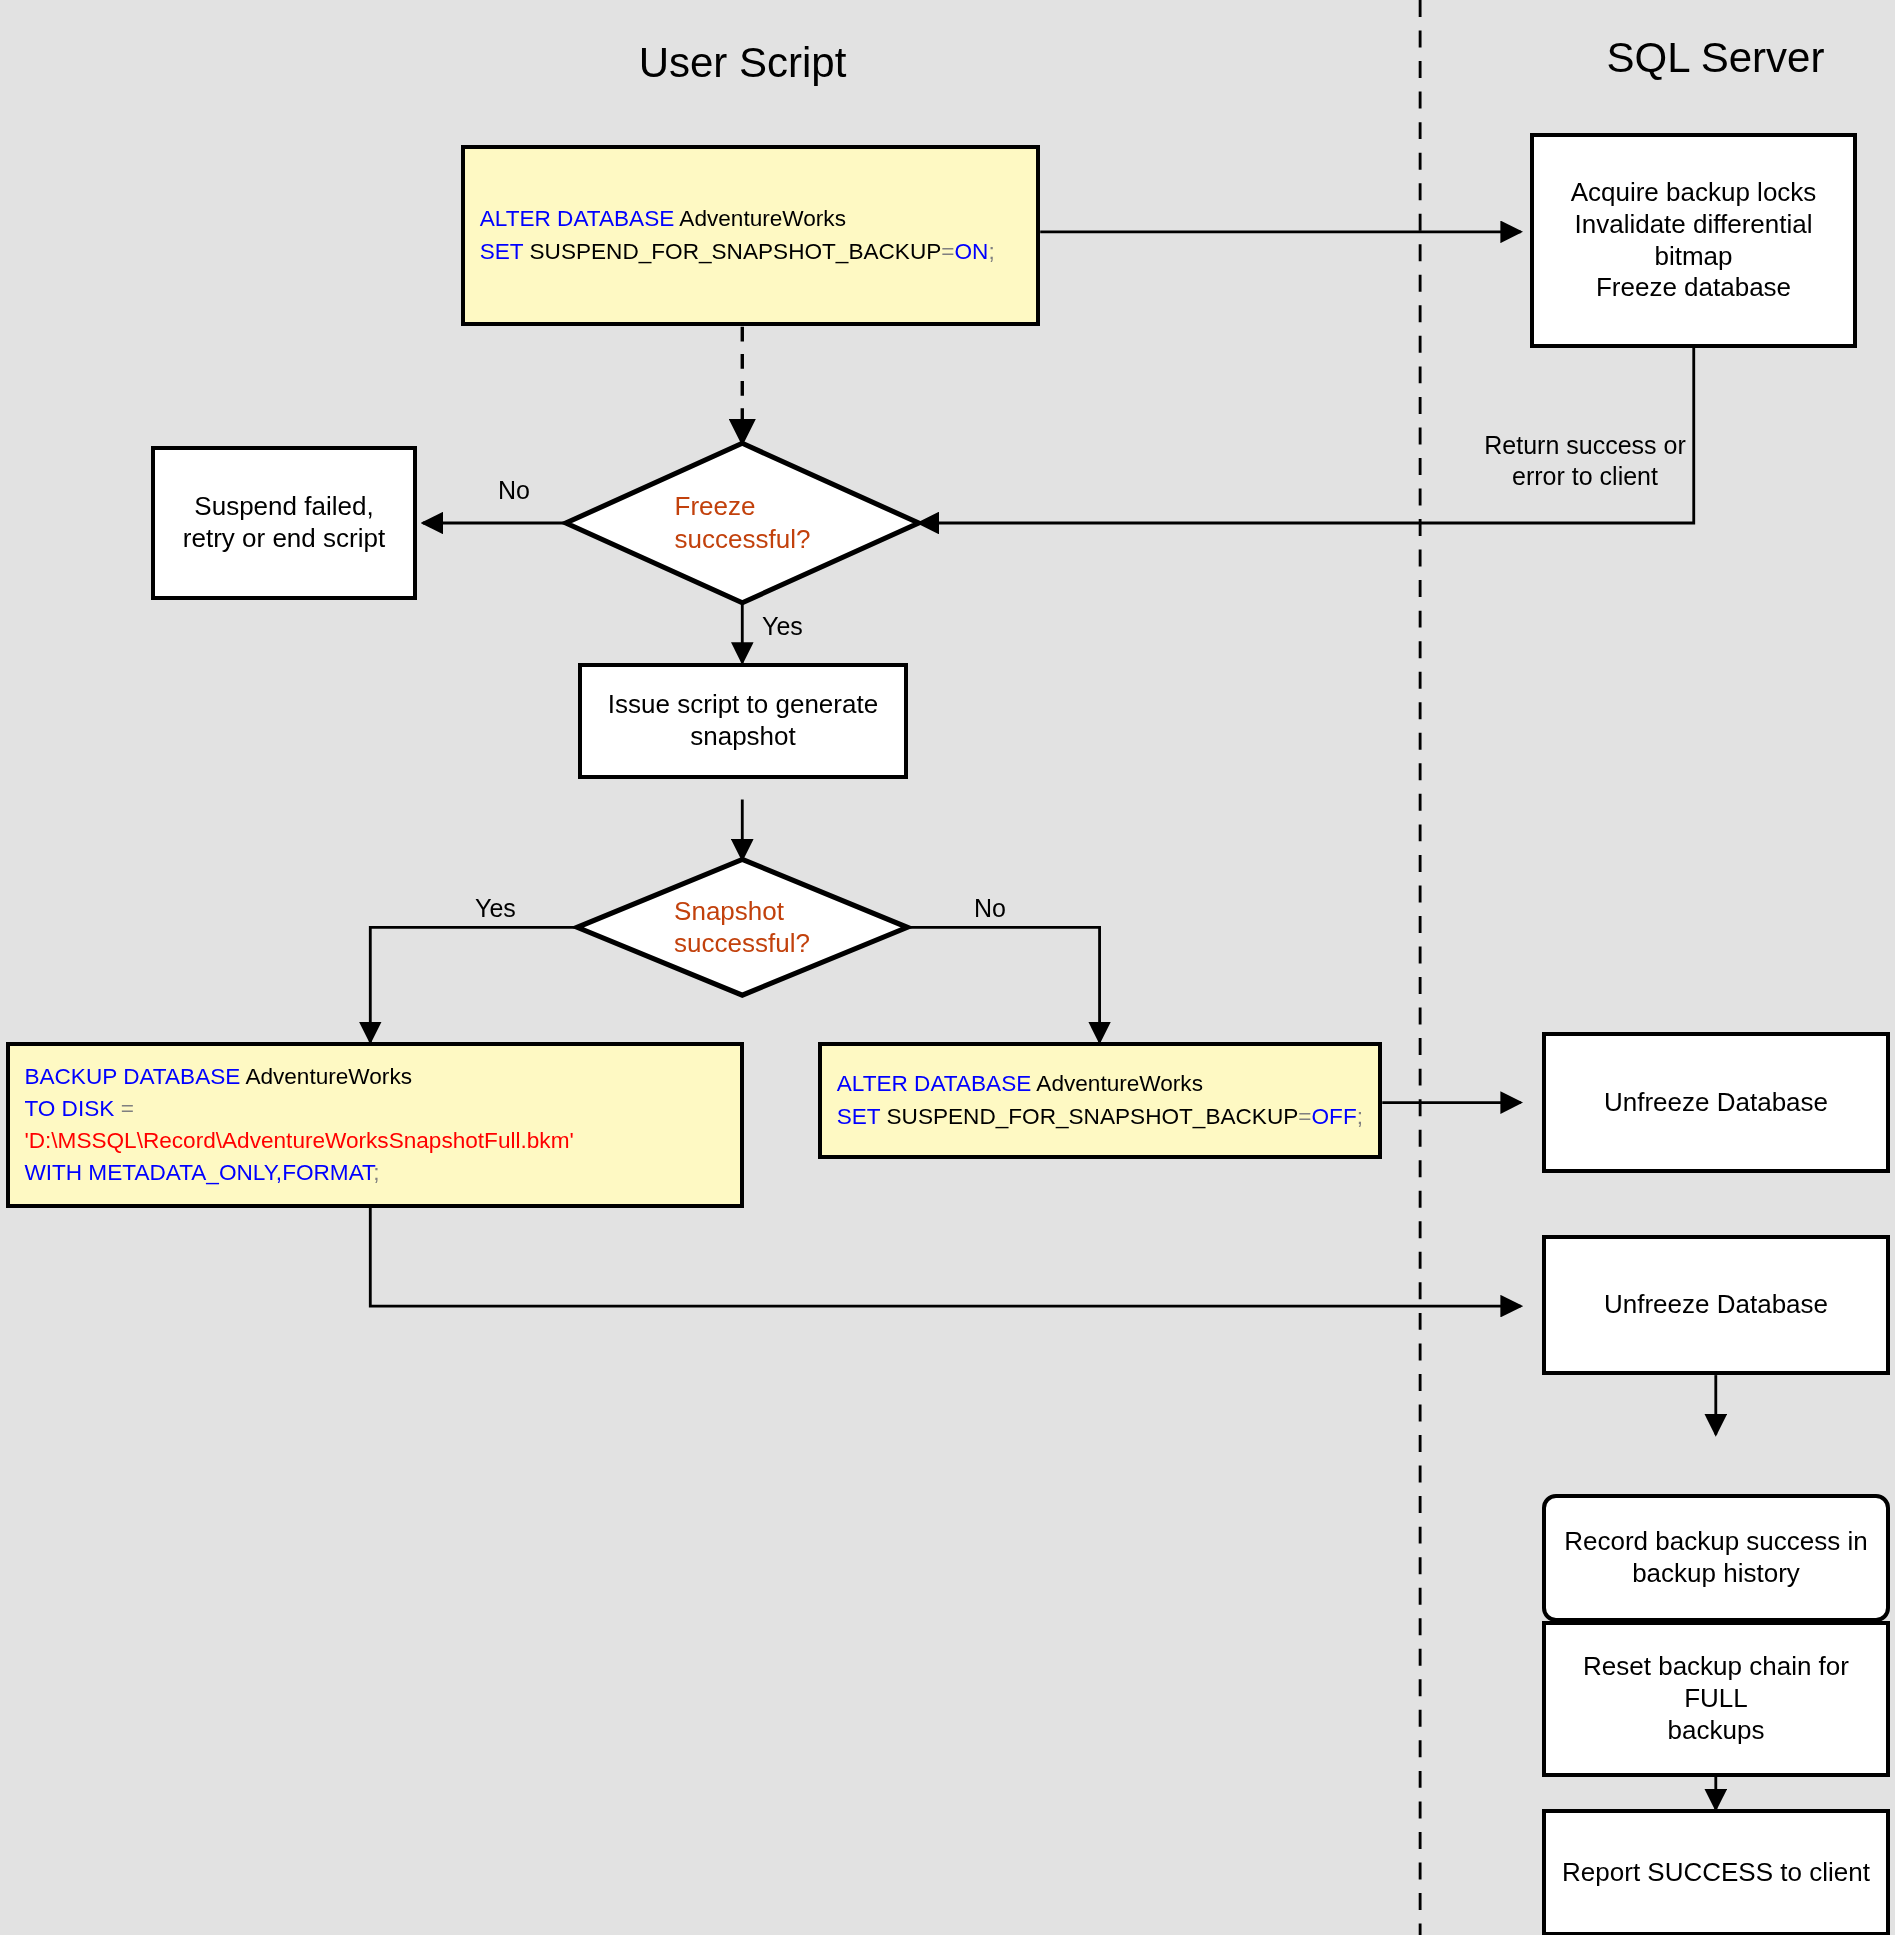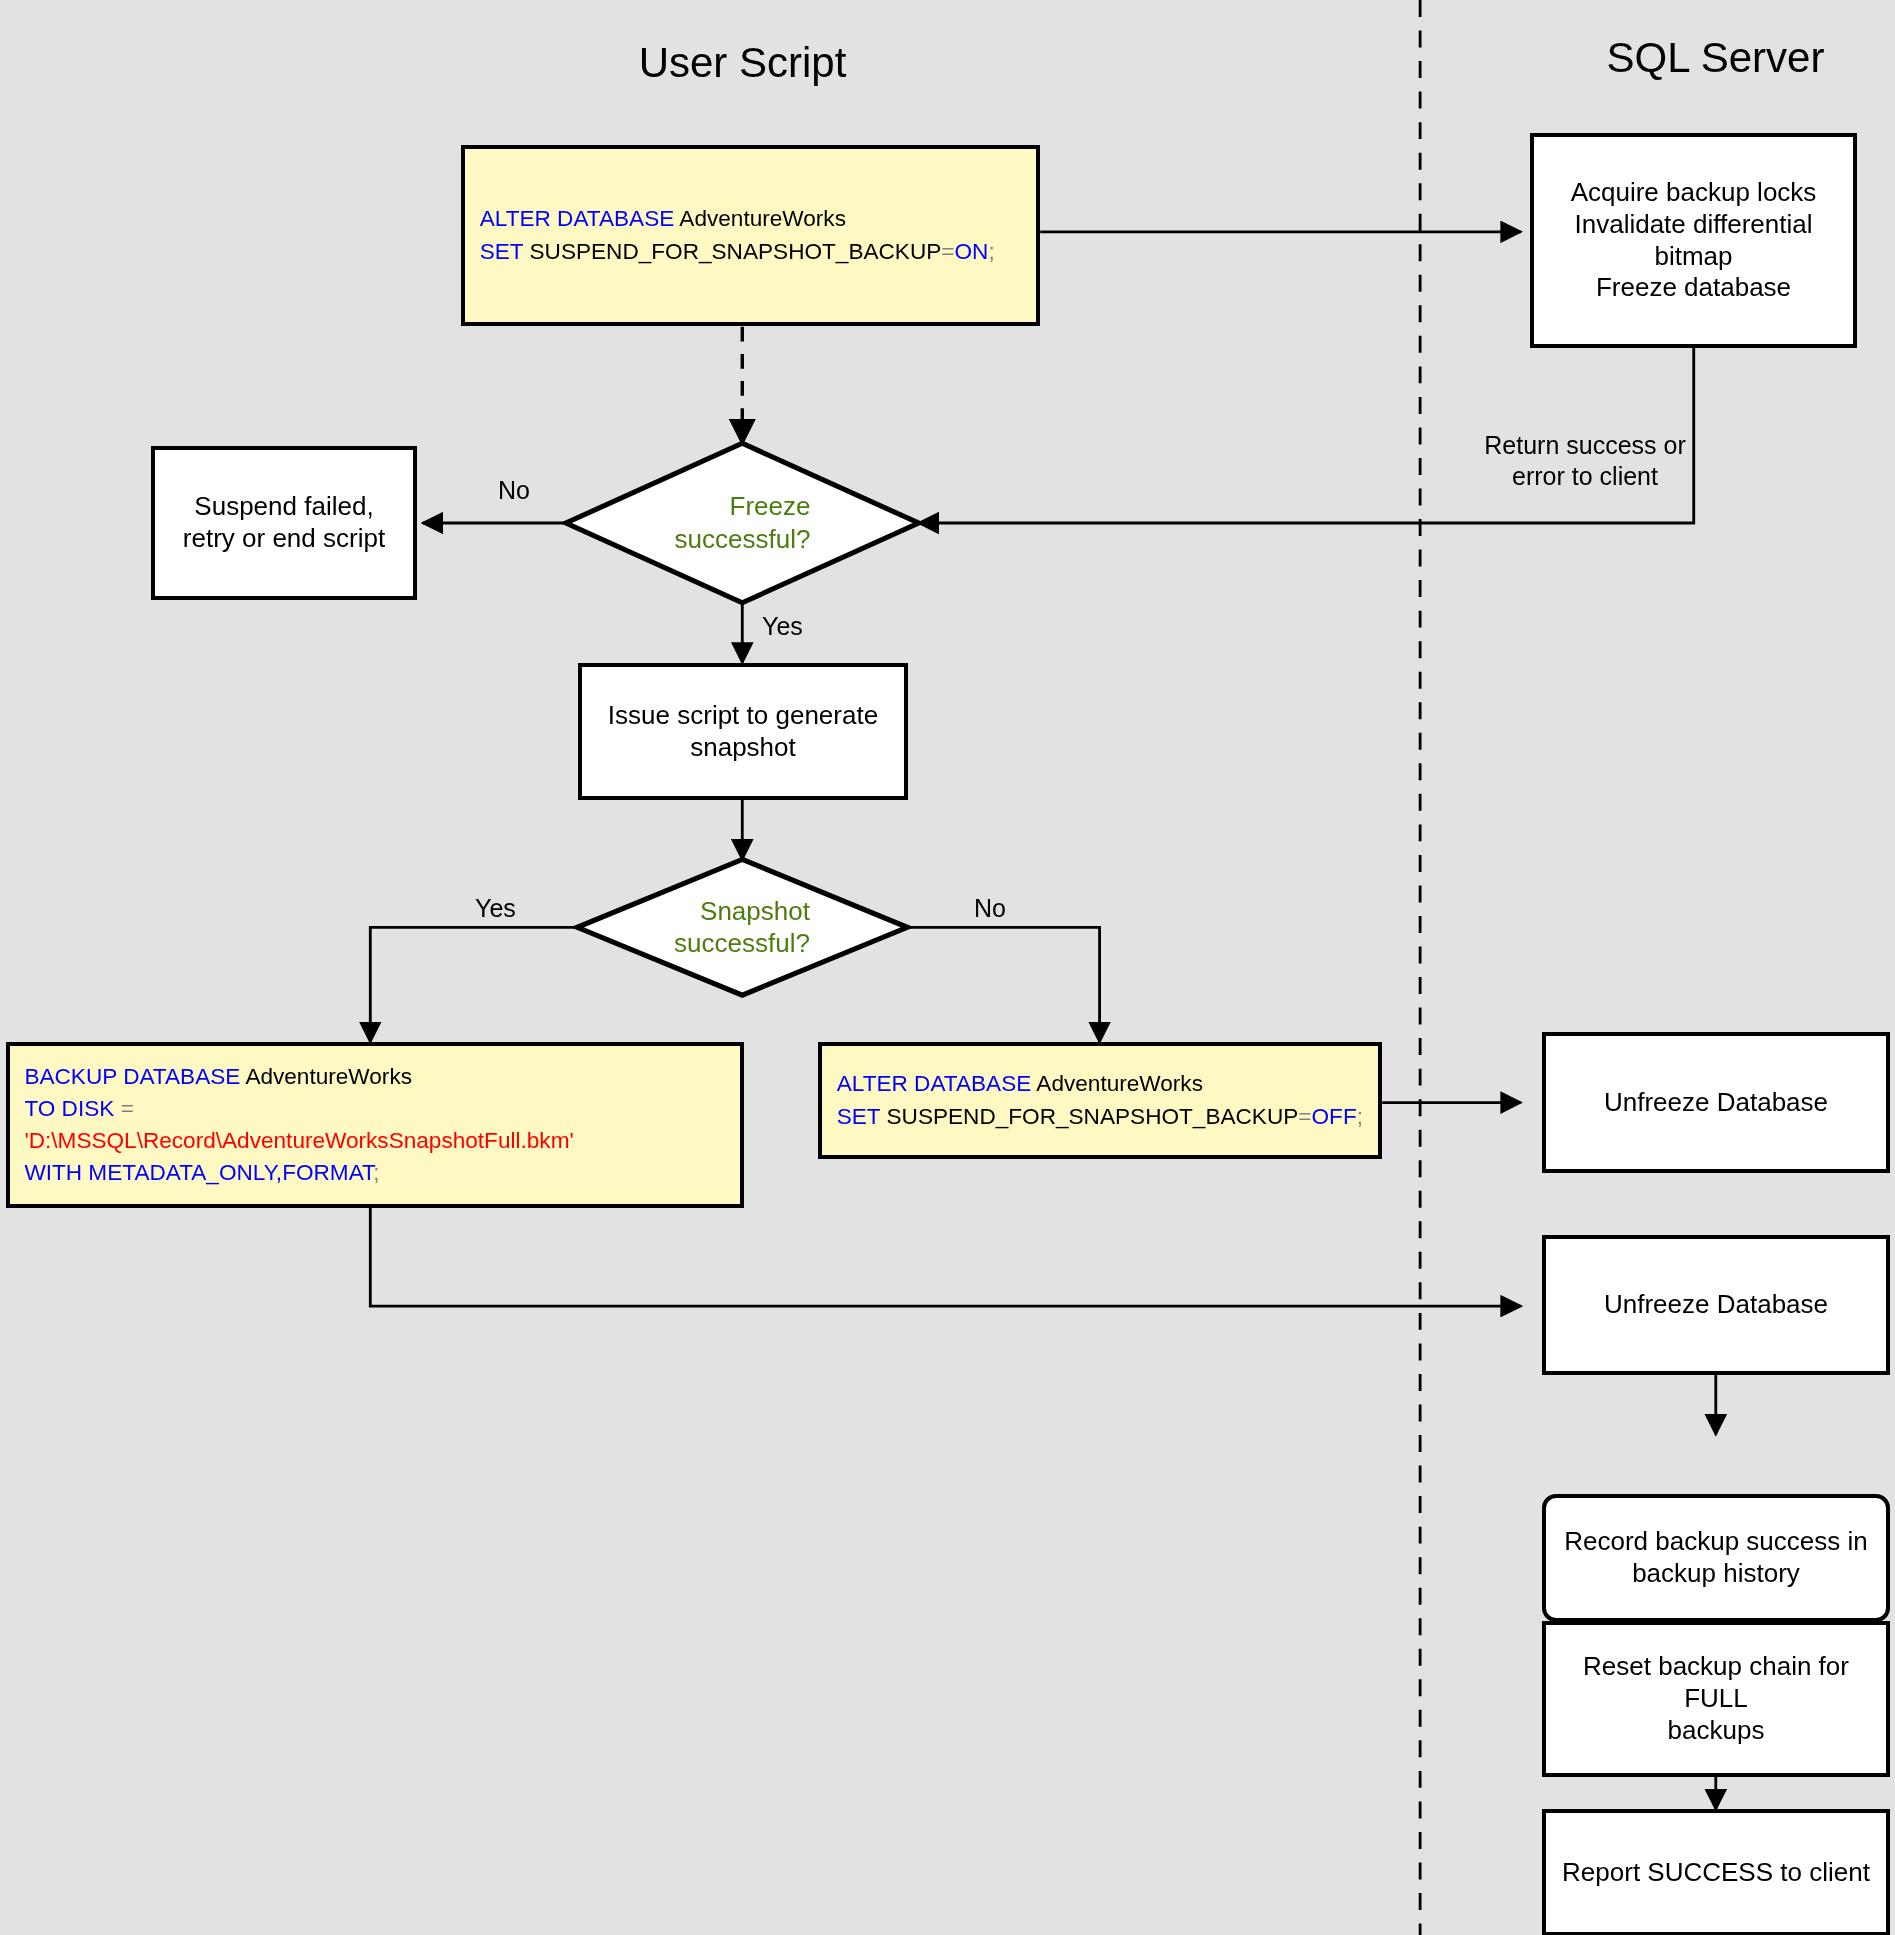--- a/index.html
+++ b/index.html
@@ -60,24 +60,24 @@
   .str{color:#ff0000;}
   .op{color:#808080;}
   
   .diamond{
     position:absolute;
   }
   .diamond .dtext{
     position:absolute;
     left:0;top:0;width:100%;height:100%;
     display:flex;align-items:center;justify-content:center;
-    text-align:right;
+    text-align:left;
     font-size:26px;
     line-height:1.25;
-    color:#4d7c0f;
+    color:#c2410c;
     pointer-events:none;
   }
   
   .edge-label{
     position:absolute;
     font-size:25px;
     color:#000;
     white-space:nowrap;
     line-height:1.25;
   }
@@ -154,21 +154,21 @@
 Freeze database</div>
 
   <div class="node" style="left:151px;top:446px;width:266px;height:154px;white-space:pre-line;">Suspend failed,
 retry or end script</div>
 
   <div class="diamond" style="left:566px;top:443px;width:353px;height:159px;">
     <div class="dtext" style="white-space:pre-line;">Freeze
 successful?</div>
   </div>
 
-  <div class="node" style="left:578px;top:663px;width:330px;height:137px;white-space:pre-line;">Issue script to generate
+  <div class="node" style="left:578px;top:663px;width:330px;height:116px;white-space:pre-line;">Issue script to generate
 snapshot</div>
 
   <div class="diamond" style="left:577px;top:859px;width:330px;height:136px;">
     <div class="dtext" style="white-space:pre-line;">Snapshot
 successful?</div>
   </div>
 
   <div class="codebox" style="left:5.7px;top:1042px;width:738px;height:166px;">
     <span class="ln"><span class="kw">BACKUP DATABASE </span><span>AdventureWorks</span></span>
     <span class="ln"><span class="kw">TO DISK </span><span class="op">=</span></span>

